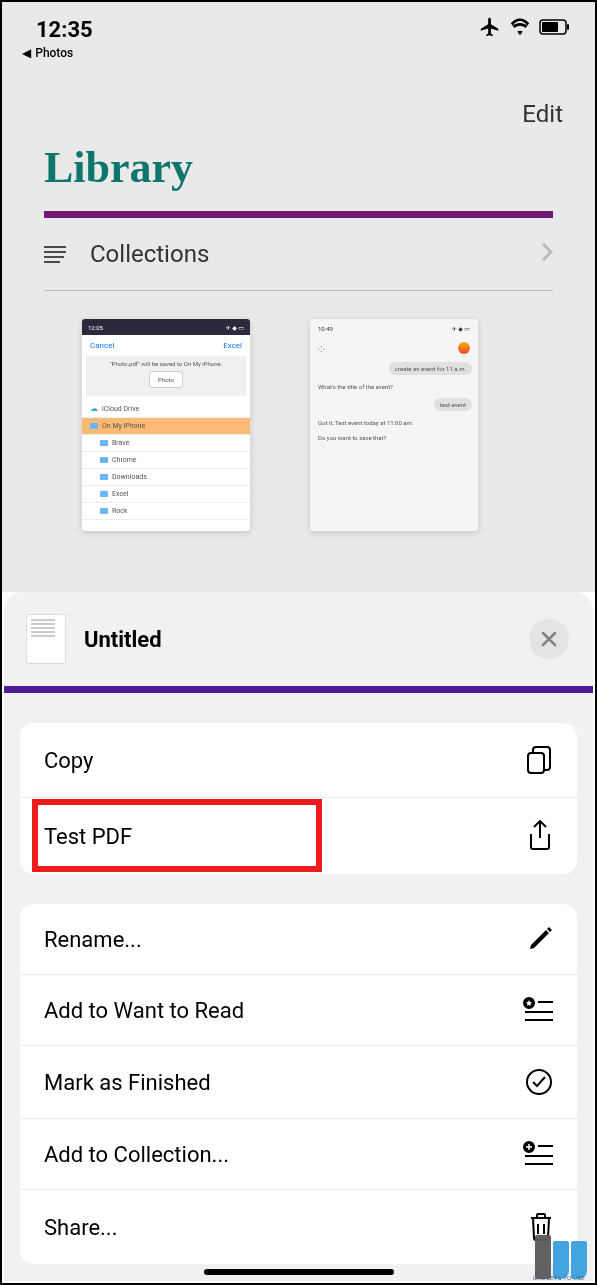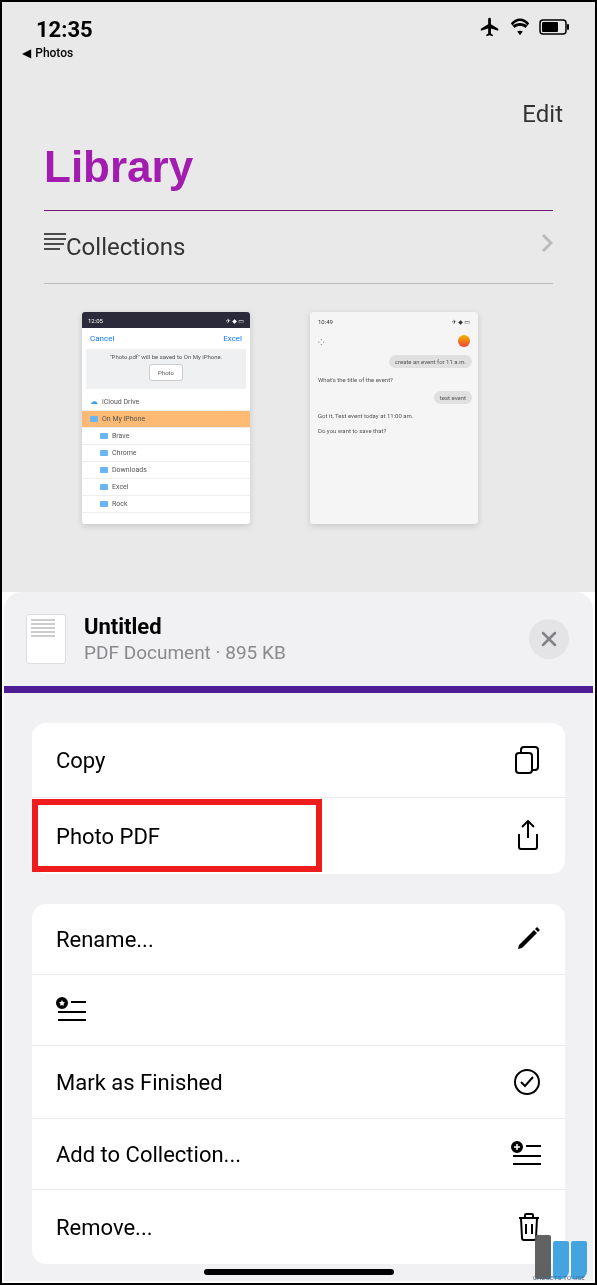--- a/index.html
+++ b/index.html
@@ -59,32 +59,34 @@
       justify-content: flex-end;
       padding: 20px 32px 0;
     }
     .edit-btn {
       font-size: 24px;
       font-weight: 400;
       color: #333;
       margin-top: 12px;
     }
     .page-title {
-      font-family: Liberation Sans, sans-serif;
+      font-family: Liberation Serif, serif;
       font-size: 44px;
       font-weight: 700;
       padding: 14px 42px 18px;
-      color: #a21caf;
+      color: #0f766e;
     }
     .collections-row {
       margin: 0 42px;
-      border-top: 1px solid #701a75;
+      border-top: 7px solid #701a75;
       border-bottom: 1px solid #bbb;
       padding: 22px 0;
       display: flex;
+      align-items: center;
+      gap: 24px;
     }
     .menu-icon {
       display: flex;
       flex-direction: column;
       gap: 3px;
     }
     .menu-icon span {
       display: block;
       height: 2px;
       background: #4a4a4a;
@@ -267,21 +269,21 @@
       border-radius: 50%;
       background: #e4e4e6;
       display: flex;
       align-items: center;
       justify-content: center;
       color: #838387;
       font-size: 20px;
       font-weight: 600;
     }
     .sheet-body {
-      padding: 30px 28px 0;
+      padding: 30px 16px 0;
     }
     .action-group {
       background: #fff;
       border-radius: 14px;
       overflow: hidden;
       margin-bottom: 30px;
     }
     .action-item {
       display: flex;
       align-items: center;
@@ -458,60 +460,60 @@
   <div class="sheet-header">
     <div class="sheet-thumb">
       <span></span>
         <span></span>
         <span></span>
         <span></span>
         <span></span>
     </div>
     <div class="sheet-title-block">
       <div class="sheet-title">Untitled</div>
-      <div class="sheet-subtitle">PDF Document · 895 KB</div>
     </div>
     <div class="close-btn">
       <svg width="16" height="16" viewBox="0 0 16 16" stroke="#838387" stroke-width="2.5" stroke-linecap="round">
           <path d="M2 2l12 12M14 2L2 14"></path>
         </svg>
     </div>
   </div>
 
   <div class="sheet-body">
     <div class="action-group">
       <div class="action-item">
         <span>Copy</span>
         <span class="action-icon">
           <svg width="28" height="30" viewBox="0 0 28 30" fill="none" stroke="#000" stroke-width="2">
               <rect x="3" y="8" width="16" height="20" rx="3"></rect>
               <path d="M8 8V5a3 3 0 013-3h11a3 3 0 013 3v17a3 3 0 01-3 3h-3"></path>
             </svg>
         </span>
       </div>
       <div class="action-item">
-        <span>Photo PDF</span>
+        <span>Test PDF</span>
         <span class="action-icon">
           <svg width="26" height="32" viewBox="0 0 26 32" fill="none" stroke="#000" stroke-width="2">
               <path d="M13 2v16M7 7l6-6 6 6M4 14v13a2 2 0 002 2h14a2 2 0 002-2V14"></path>
             </svg>
         </span>
       </div>
     </div>
 
     <div class="action-group">
       <div class="action-item">
         <span>Rename...</span>
         <span class="action-icon">
           <svg width="26" height="26" viewBox="0 0 26 26" fill="#000">
               <path d="M3 23l4-1 15-15-3-3L4 19l-1 4zm17-20l3 3 2-2-3-3-2 2z"></path>
             </svg>
         </span>
       </div>
       <div class="action-item">
+        <span>Add to Want to Read</span>
         <span class="action-icon">
           <svg width="30" height="26" viewBox="0 0 30 26" fill="none" stroke="#000" stroke-width="2">
               <circle cx="6" cy="6" r="5" fill="#000"></circle>
               <path d="M6 3l1 2 2 .3-1.5 1.5.4 2L6 8l-1.9.8.4-2L3 5.3 5 5l1-2z" fill="#fff" stroke="none"></path>
               <line x1="15" y1="5" x2="30" y2="5"></line>
               <line x1="2" y1="15" x2="30" y2="15"></line>
               <line x1="2" y1="23" x2="30" y2="23"></line>
             </svg>
         </span>
       </div>
@@ -530,21 +532,21 @@
           <svg width="30" height="26" viewBox="0 0 30 26" fill="none" stroke="#000" stroke-width="2">
               <circle cx="6" cy="6" r="5" fill="#000"></circle>
               <path d="M6 3v6M3 6h6" stroke="#fff" stroke-width="1.5"></path>
               <line x1="15" y1="5" x2="30" y2="5"></line>
               <line x1="2" y1="15" x2="30" y2="15"></line>
               <line x1="2" y1="23" x2="30" y2="23"></line>
             </svg>
         </span>
       </div>
       <div class="action-item">
-        <span>Remove...</span>
+        <span>Share...</span>
         <span class="action-icon">
           <svg width="24" height="30" viewBox="0 0 24 30" fill="none" stroke="#000" stroke-width="2">
               <path d="M2 6h20M8 6V3a1 1 0 011-1h6a1 1 0 011 1v3M4 6l1 20a2 2 0 002 2h10a2 2 0 002-2l1-20M9 12v10M15 12v10"></path>
             </svg>
         </span>
       </div>
     </div>
 
   </div>
 </div>

